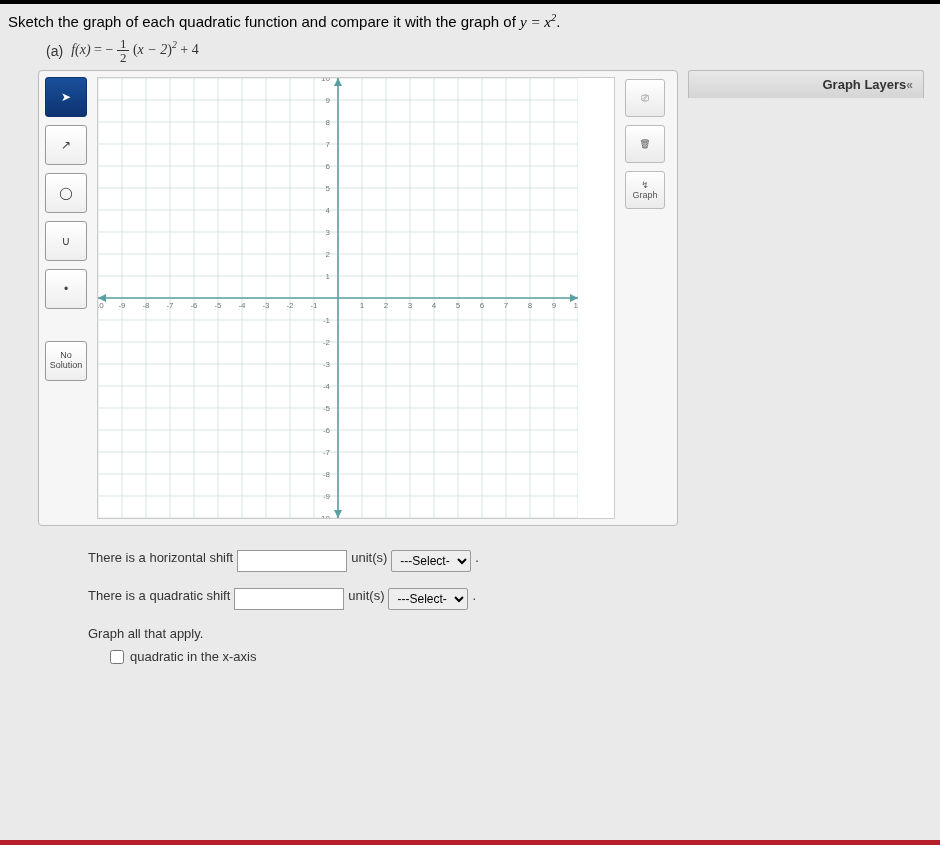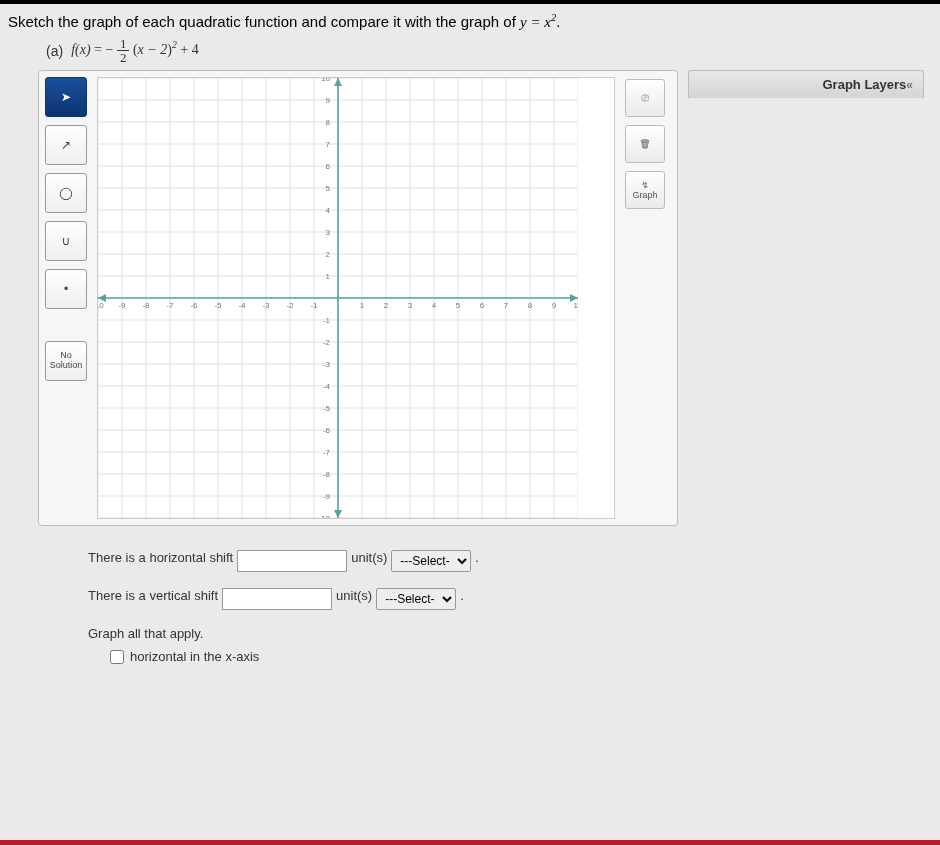--- a/index.html
+++ b/index.html
@@ -244,29 +244,29 @@
     <div class="form-row">
       <span>There is a horizontal shift</span>
       <input class="tinput" type="text" style="">
       <span>unit(s)</span>
       <select class="sel sel-small">
         <option>---Select---</option>
       </select>
       <span>.</span>
     </div>
     <div class="form-row">
-      <span>There is a vertical shift</span>
+      <span>There is a quadratic shift</span>
       <input class="tinput" type="text" style="">
       <span>unit(s)</span>
       <select class="sel sel-small">
         <option>---Select---</option>
       </select>
       <span>.</span>
     </div>
 
     <div class="select-all-lbl">Graph all that apply.</div>
     <div class="cb-row">
       <input type="checkbox" class="cb" style="">
-      <span>horizontal in the x-axis</span>
+      <span>quadratic in the x-axis</span>
     </div>
   </div>
 </div>
 <div class="bottombar"></div>
 
 </body></html>

